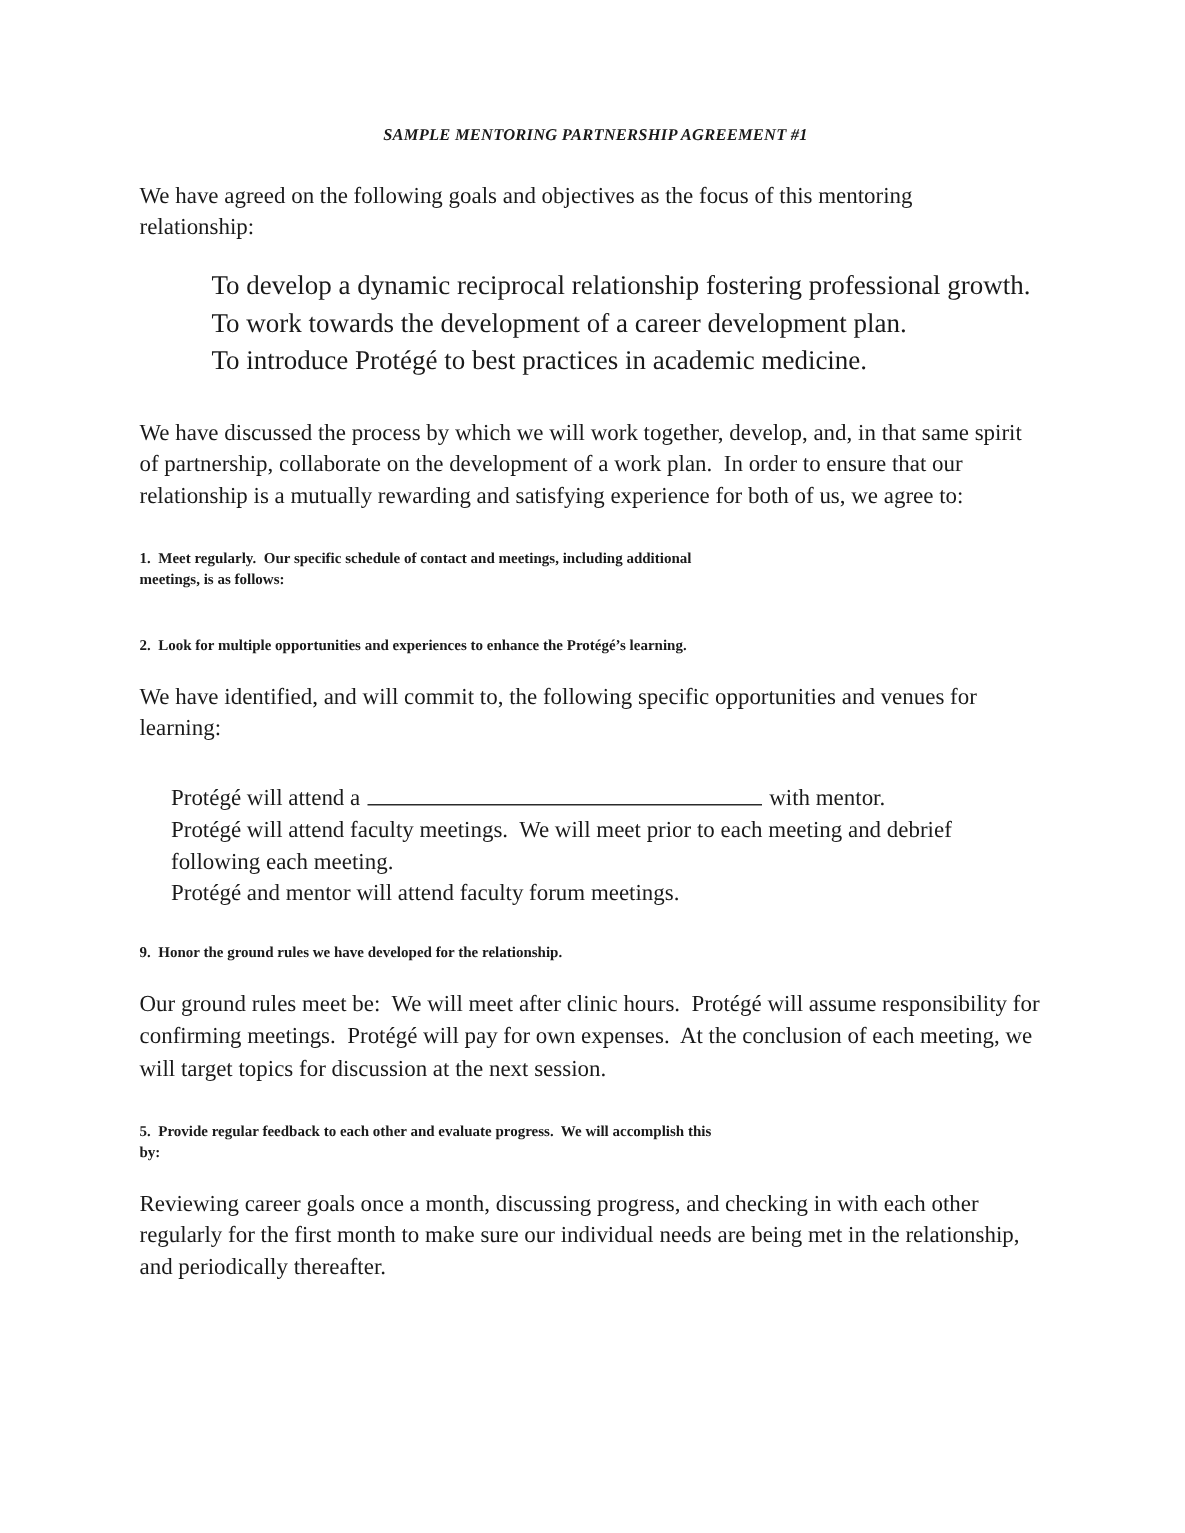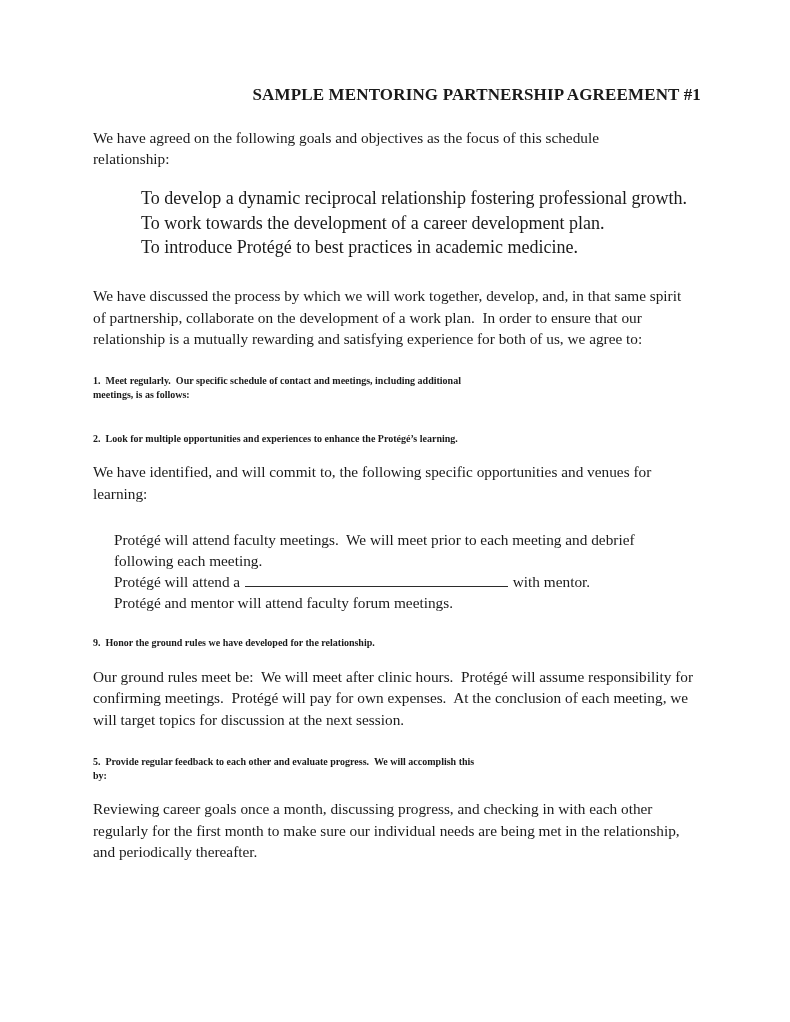--- a/index.html
+++ b/index.html
@@ -23,26 +23,27 @@
     padding: 0;
     overflow: hidden;
   }
   .content {
     position: absolute;
     left: 93px;
     top: 84px;
     width: 608px;
   }
   .doc-title {
-    text-align: right;
+    text-align: center;
     font-weight: bold;
-    font-size: 17px;
+    font-size: 11px;
     letter-spacing: 0.15px;
     margin: 0 0 22px 0;
     line-height: 1.25;
+    font-style: italic;
   }
   .para {
     font-size: 15.3px;
     line-height: 1.385;
     margin: 0 0 16px 0;
     text-align: left;
     white-space: pre-wrap;
   }
   .para.tight {
     margin-bottom: 0;
@@ -84,21 +85,21 @@
   .gap-md { height: 14px; }
 </style>
 </head>
 <body>
 
 <div class="page">
   <div class="content">
 
     <h1 class="doc-title">SAMPLE MENTORING PARTNERSHIP AGREEMENT #1</h1>
 
-    <p class="para">We have agreed on the following goals and objectives as the focus of this schedule
+    <p class="para">We have agreed on the following goals and objectives as the focus of this mentoring
 relationship:</p>
 
     <div class="indent-block">
       <div class="indent-line">To develop a dynamic reciprocal relationship fostering professional growth.</div>
       <div class="indent-line">To work towards the development of a career development plan.</div>
       <div class="indent-line">To introduce Protégé to best practices in academic medicine.</div>
     </div>
 
     <div class="gap-sm"></div>
 
@@ -113,23 +114,23 @@
 
     <div class="gap-md"></div>
 
     <h2 class="heading">2.  Look for multiple opportunities and experiences to enhance the Protégé’s learning.</h2>
     <p class="para">We have identified, and will commit to, the following specific opportunities and venues for
 learning:</p>
 
     <div class="gap-sm"></div>
 
     <div class="sub-block">
+      <div class="sub-line"><span>Protégé will attend a </span><span class="blank-fill"></span><span> with mentor.</span></div>
       <div class="sub-line">Protégé will attend faculty meetings.  We will meet prior to each meeting and debrief
 following each meeting.</div>
-      <div class="sub-line"><span>Protégé will attend a </span><span class="blank-fill"></span><span> with mentor.</span></div>
       <div class="sub-line">Protégé and mentor will attend faculty forum meetings.</div>
     </div>
 
 
     <div class="gap-sm"></div>
 
     <h2 class="heading">9.  Honor the ground rules we have developed for the relationship.</h2>
     <p class="para">Our ground rules meet be:  We will meet after clinic hours.  Protégé will assume responsibility for
 confirming meetings.  Protégé will pay for own expenses.  At the conclusion of each meeting, we
 will target topics for discussion at the next session.</p>

